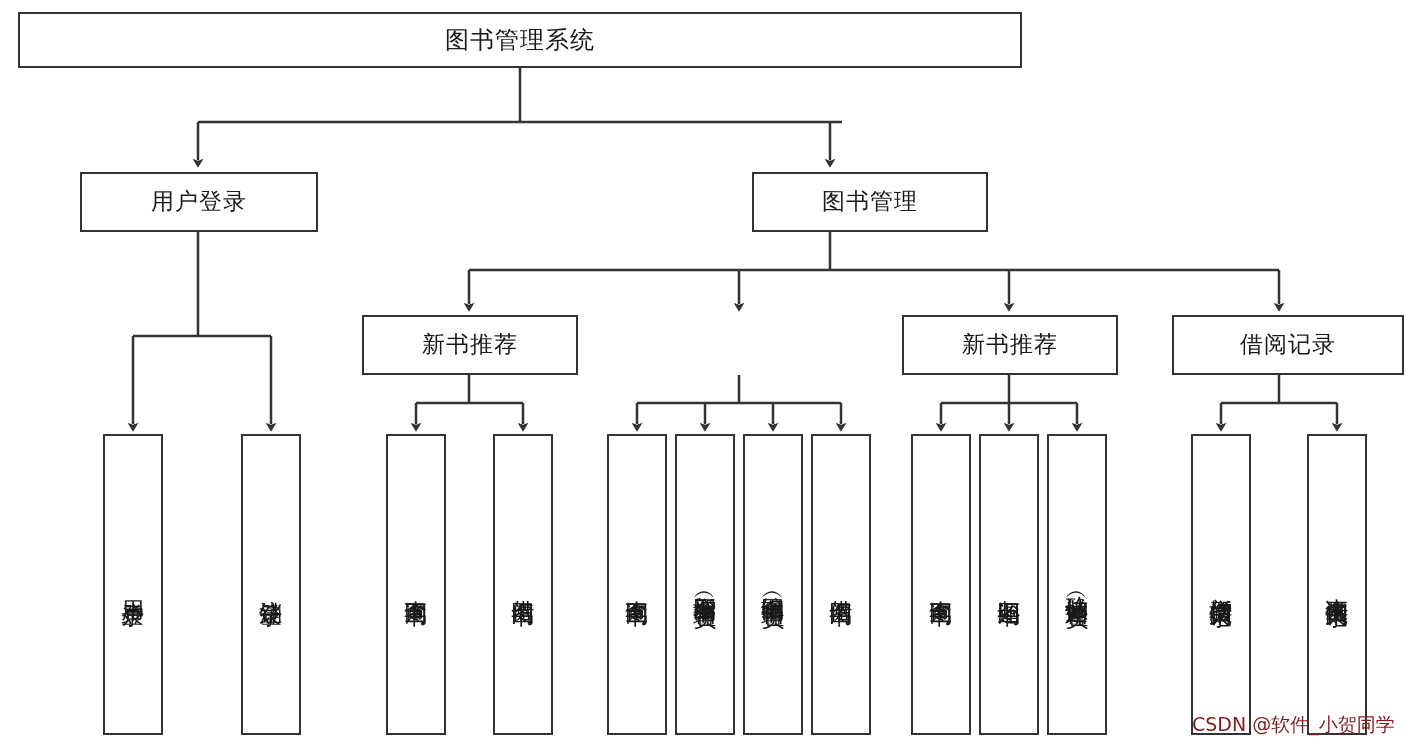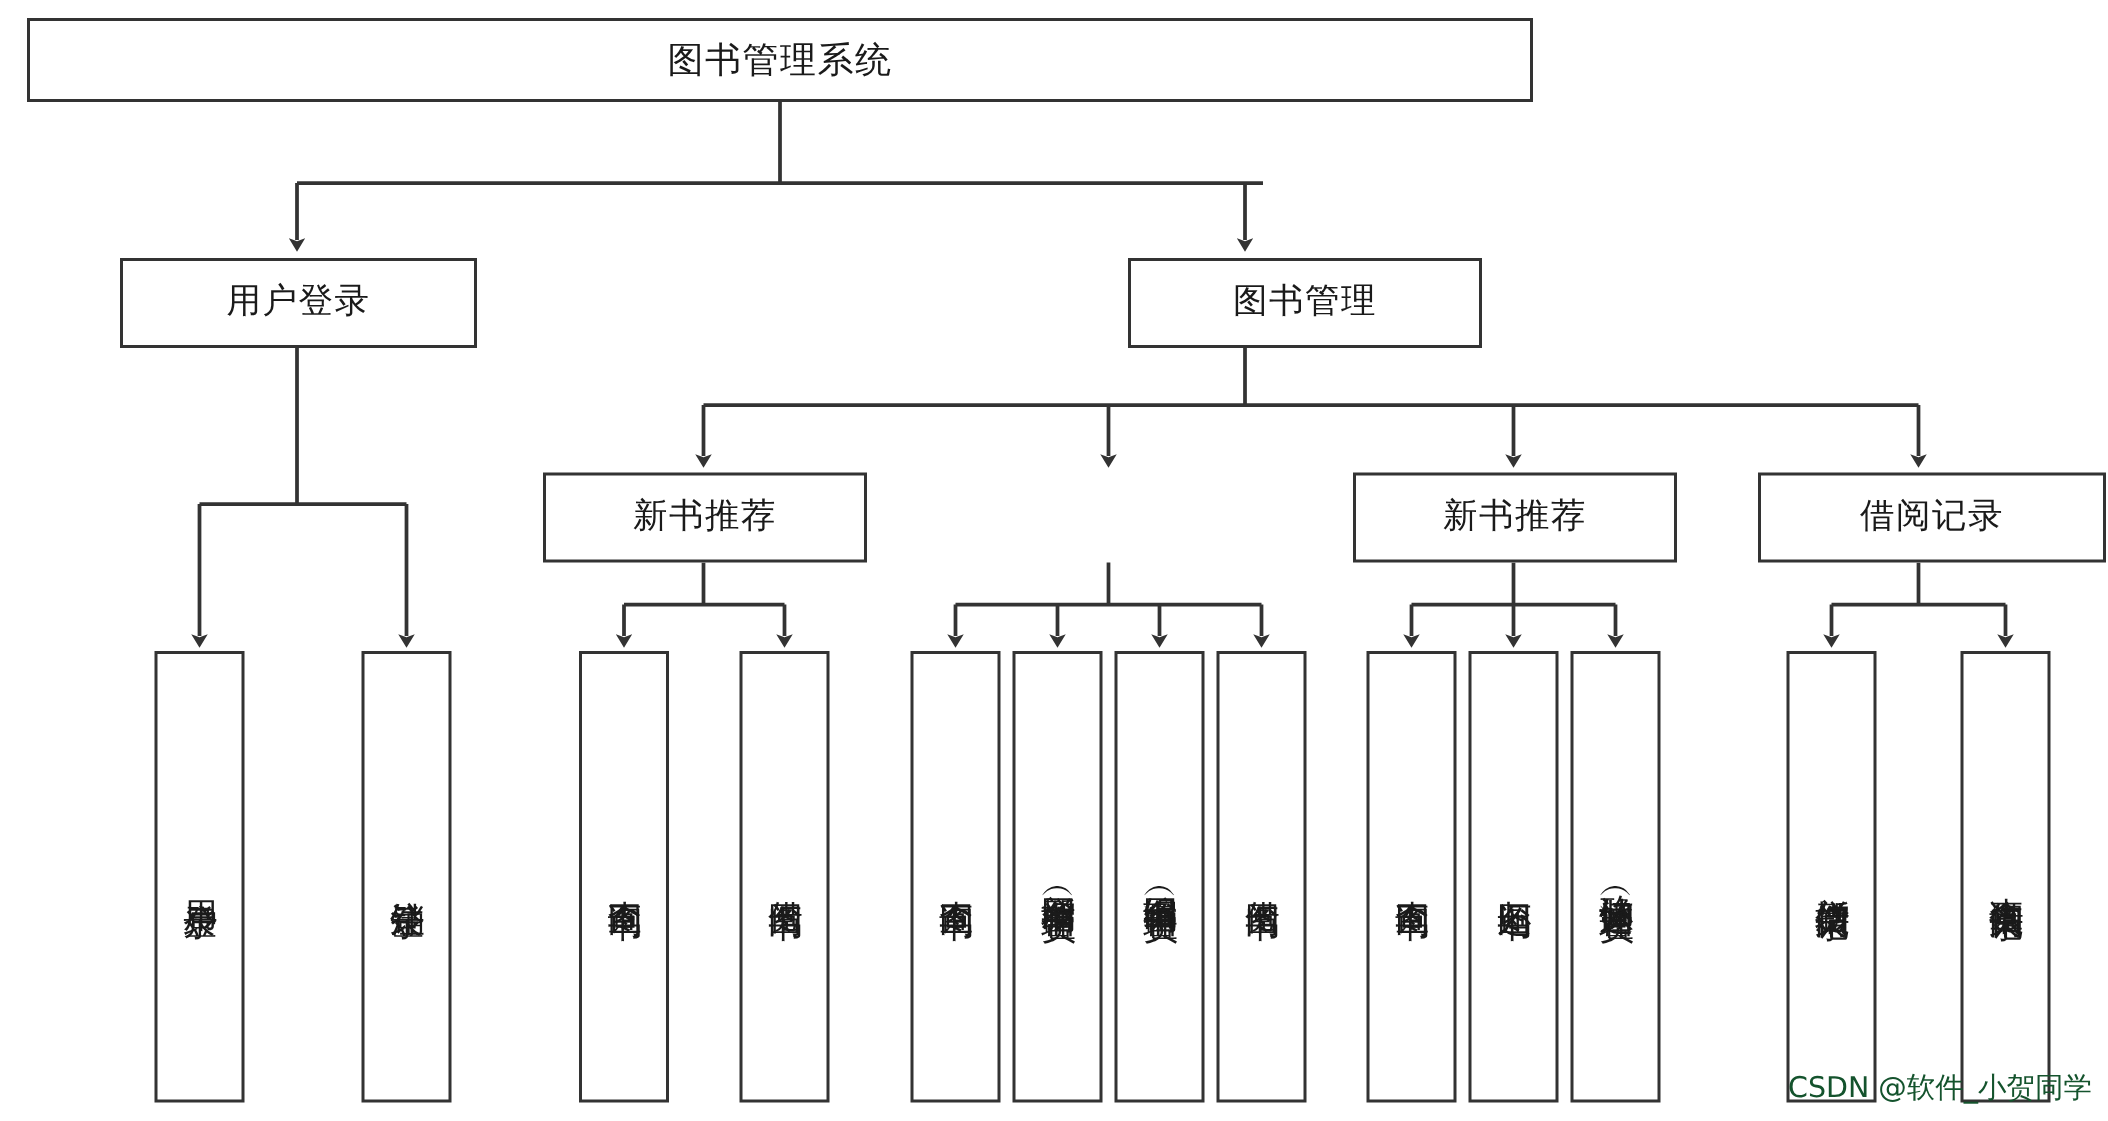--- a/index.html
+++ b/index.html
@@ -51,21 +51,21 @@
     white-space: nowrap;
   }
   .node.root {
     font-size: 24px;
   }
   #watermark {
     position: absolute;
     left: 1192px;
     top: 712px;
     font-size: 19px;
-    color: #14532d;
+    color: #7f1d1d;
     white-space: nowrap;
     font-family: "DejaVu Sans", "Liberation Sans", sans-serif;
     text-align: right;
   }
 </style>
 </head>
 <body>
 
 <div id="stage">
 

